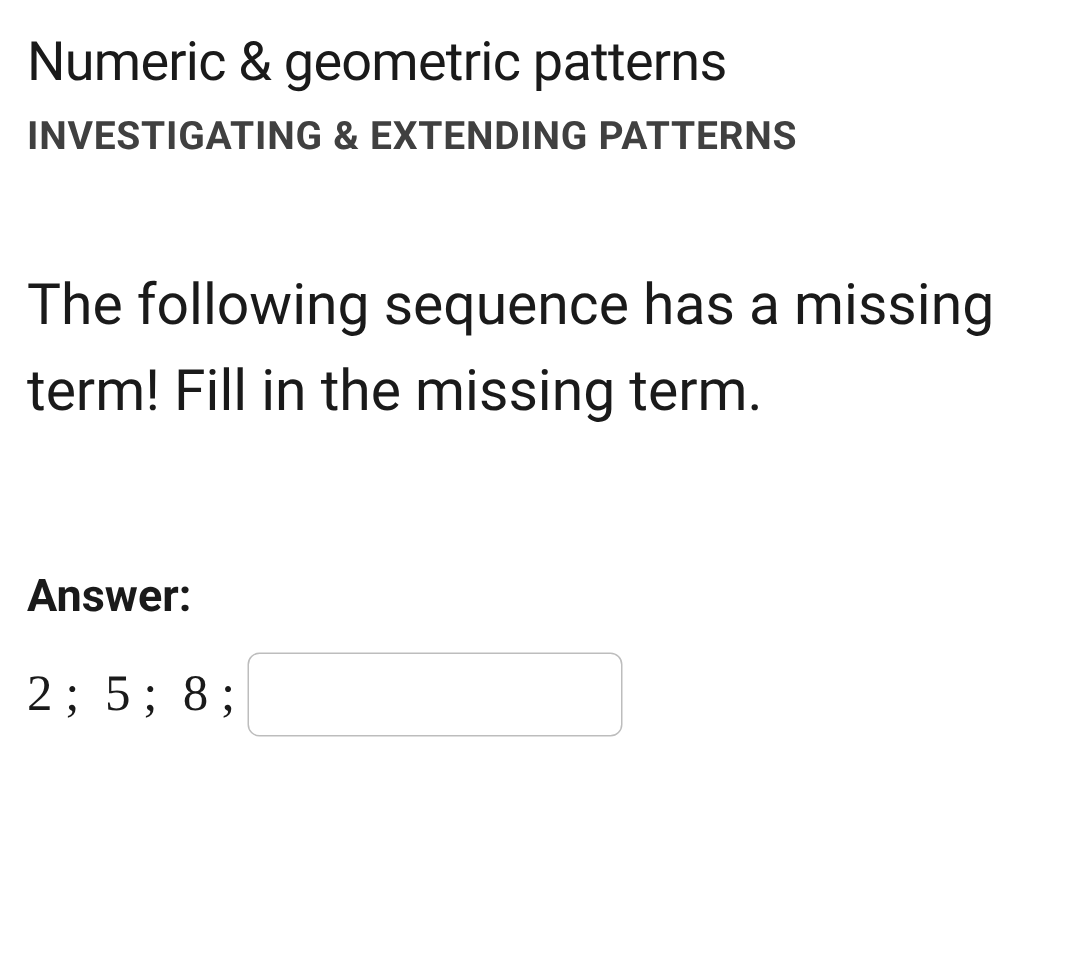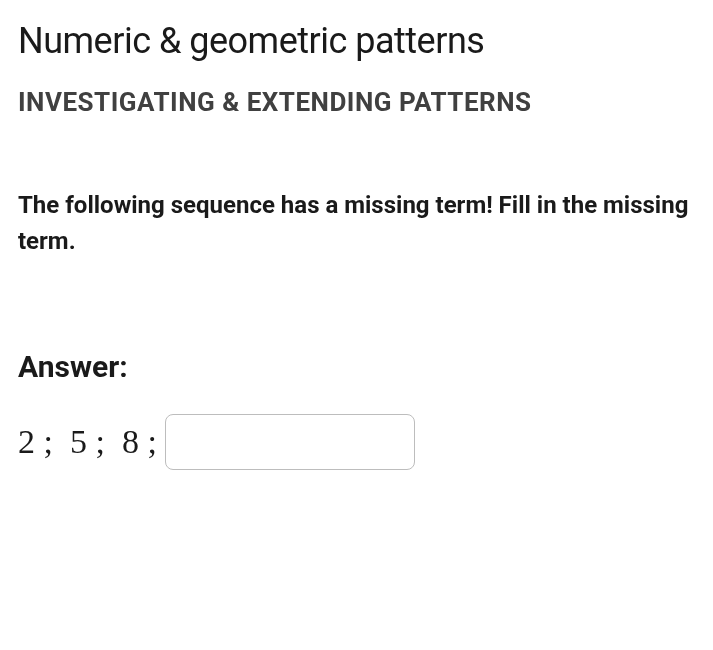--- a/index.html
+++ b/index.html
@@ -11,42 +11,42 @@
       font-family: -apple-system, BlinkMacSystemFont, "Segoe UI", Roboto, Helvetica, Arial, sans-serif;
       background: #ffffff;
       color: #1a1a1a;
       padding: 20px 18px;
       width: 713px;
     }
     .title {
       font-size: 36px;
       font-weight: 400;
       color: #1a1a1a;
-      margin-bottom: 25px;
+      margin-bottom: 14px;
       letter-spacing: -0.5px;
     }
     .subtitle {
       font-size: 26px;
       font-weight: 700;
       color: #404040;
       letter-spacing: 0.5px;
       margin-bottom: 70px;
     }
     .prompt {
-      font-size: 24px;
-      font-weight: 700;
+      font-size: 38px;
+      font-weight: 400;
       color: #1a1a1a;
       line-height: 1.5;
       margin-bottom: 90px;
     }
     .answer-label {
       font-size: 30px;
       font-weight: 700;
       color: #1a1a1a;
-      margin-bottom: 30px;
+      margin-bottom: 20px;
     }
     .sequence-row {
       display: flex;
       align-items: center;
       font-family: "Times New Roman", Times, serif;
       font-size: 34px;
       color: #1a1a1a;
       gap: 8px;
     }
     .seq-text {

